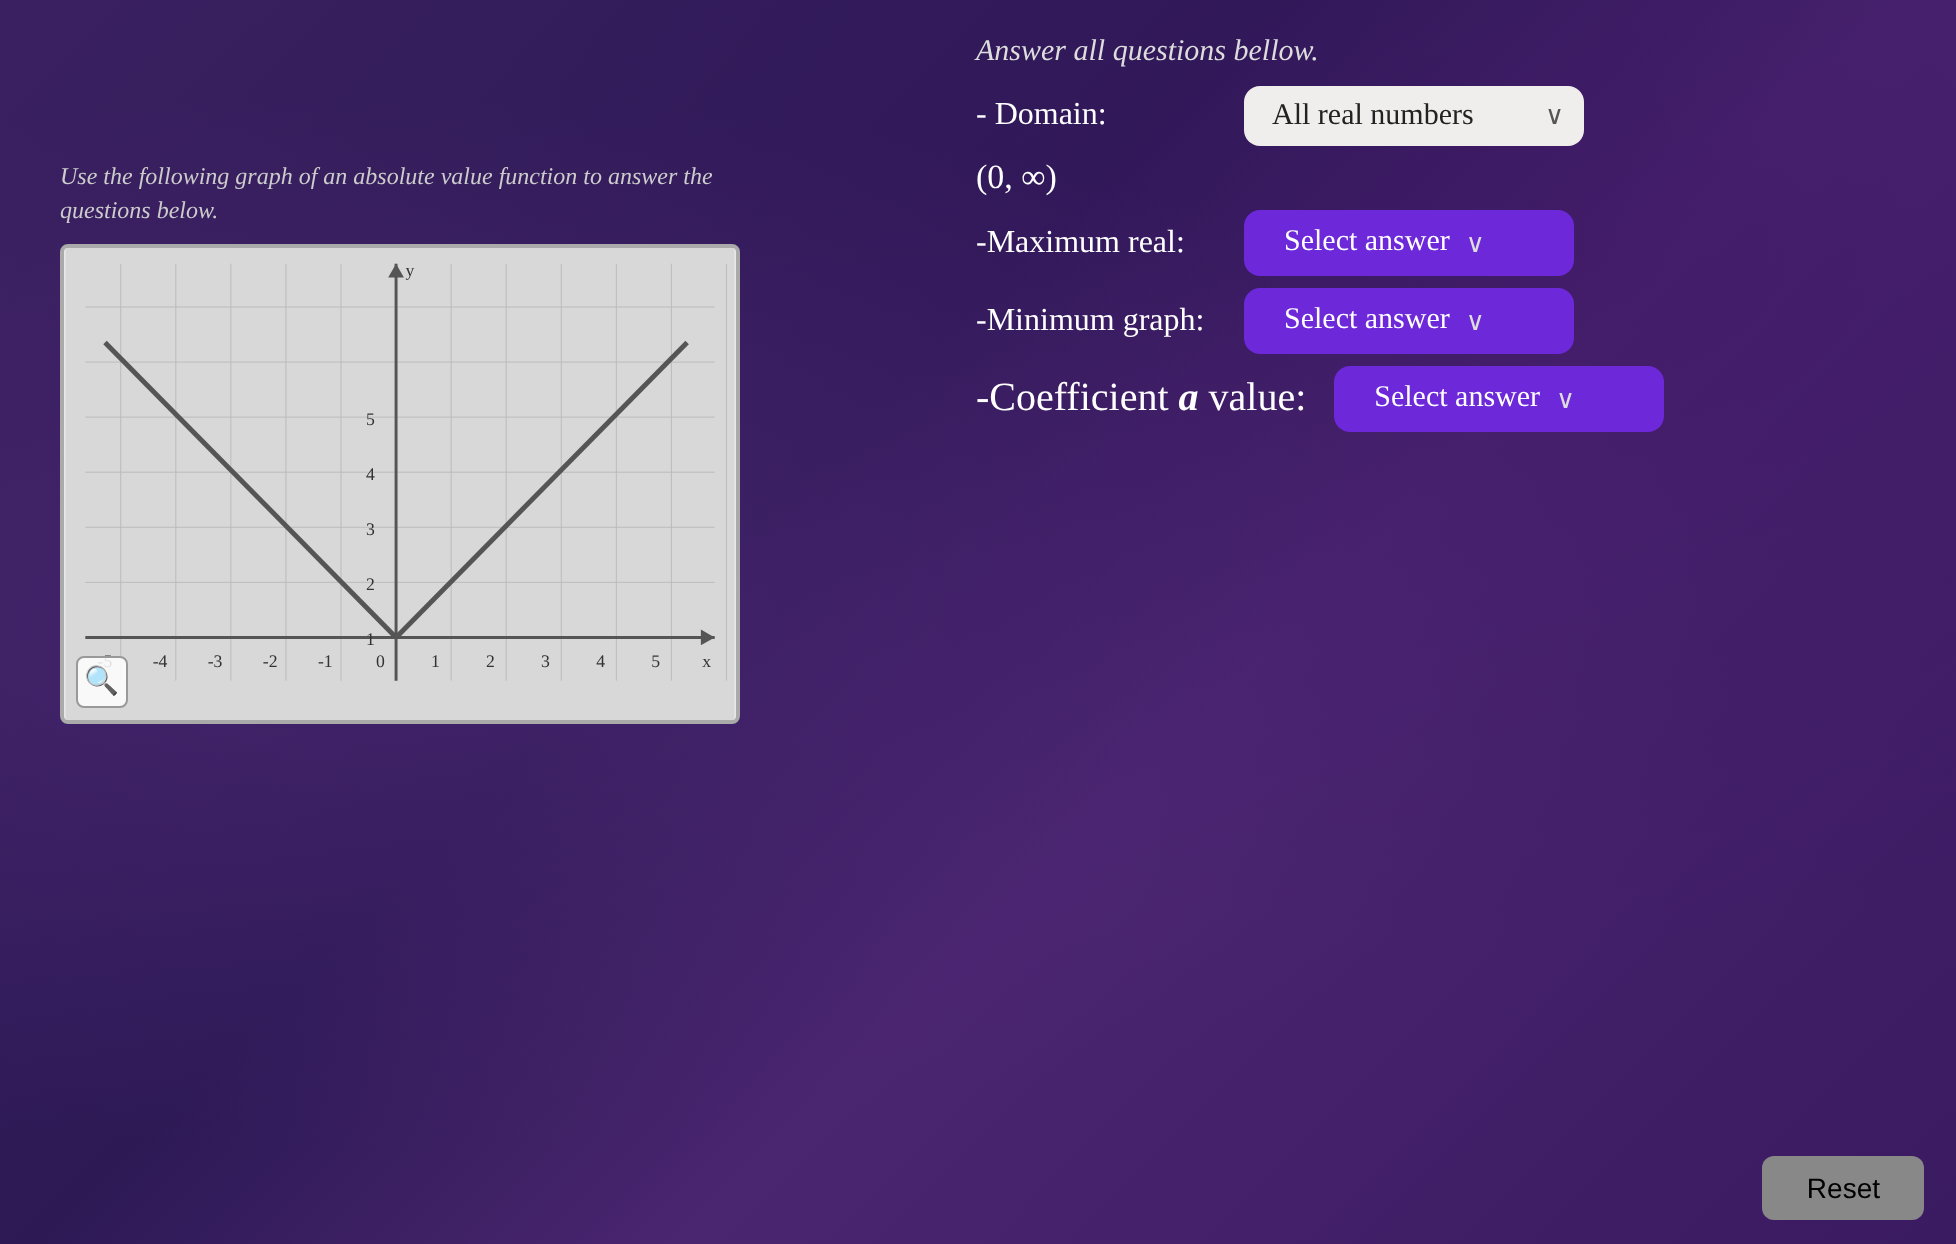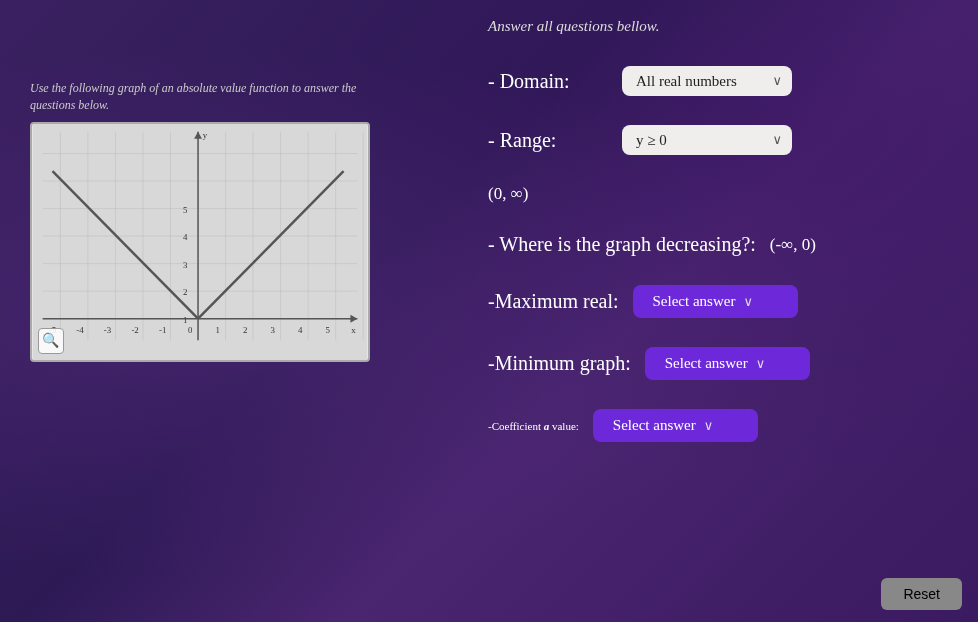--- a/index.html
+++ b/index.html
@@ -80,39 +80,39 @@
 
     .right-panel {
       position: absolute;
       right: 0;
       top: 0;
       width: 510px;
       height: 622px;
       padding: 18px 30px 18px 20px;
       display: flex;
       flex-direction: column;
-      gap: 29px;
+      gap: 6px;
     }
 
     .answer-header {
       font-size: 15px;
       color: #ddd;
       font-style: italic;
       margin-bottom: 2px;
       font-family: serif;
     }
 
     .question-row {
       display: flex;
       align-items: center;
       gap: 14px;
     }
 
     .question-label {
-      font-size: 20px;
+      font-size: 16px;
       color: #fff;
       font-family: serif;
       white-space: nowrap;
       min-width: 120px;
     }
 
     .select-dropdown {
       background: #f0eded;
       color: #222;
       border: none;
@@ -178,21 +178,21 @@
       color: #000000;
       border: none;
       border-radius: 6px;
       padding: 8px 22px;
       font-size: 14px;
       font-family: sans-serif;
       cursor: pointer;
     }
 
     .coeff-label {
-      font-size: 11px;
+      font-size: 20px;
       color: #fff;
       font-family: serif;
     }
 
     .coeff-label em {
       font-style: italic;
       font-weight: bold;
     }
 
     
@@ -282,39 +282,25 @@
     <span class="question-label">- Domain:</span>
     <div class="select-wrapper">
       <select class="select-dropdown">
         <option>All real numbers</option>
         <option>x ≥ 0</option>
         <option>x ≤ 0</option>
       </select>
     </div>
   </div>
 
-  <div class="question-row">
-    <span class="question-label">- Range:</span>
-    <div class="select-wrapper">
-      <select class="select-dropdown">
-        <option>y ≥ 0</option>
-        <option>All real numbers</option>
-        <option>y ≤ 0</option>
-      </select>
-    </div>
-  </div>
 
   <div class="question-row">
     <span class="static-answer">(0, ∞)</span>
   </div>
 
-  <div class="question-row">
-    <span class="question-label">- Where is the graph decreasing?:</span>
-    <span class="static-answer">(-∞, 0)</span>
-  </div>
 
   <div class="question-row">
     <span class="question-label">-Maximum real:</span>
     <button class="select-answer-btn">
       <span>Select answer</span>
       <span class="chevron">∨</span>
     </button>
   </div>
 
   <div class="question-row">

